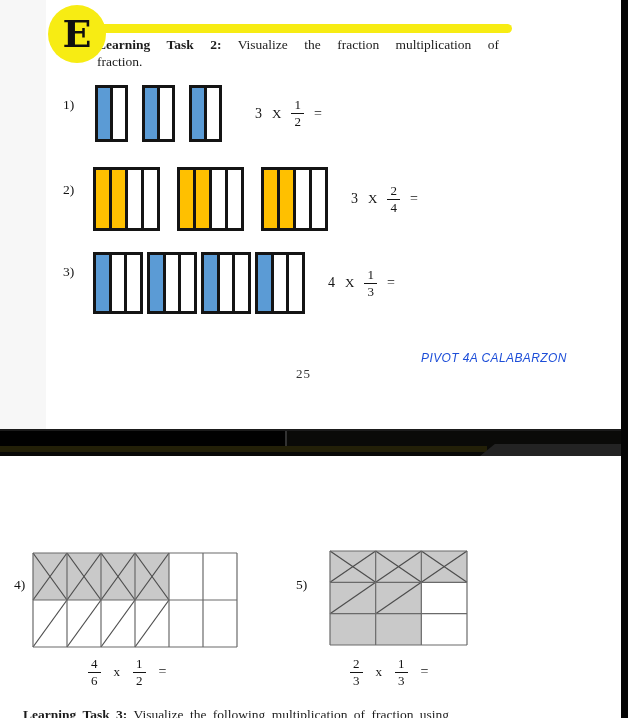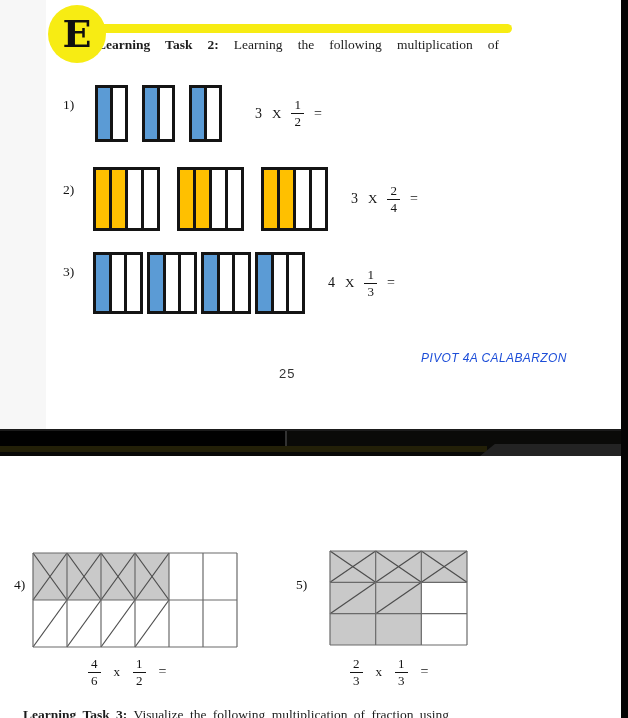--- a/index.html
+++ b/index.html
@@ -28,21 +28,21 @@
   .eq-wide{gap:13px;}
   .times{font-size:13px;}
   .frac{display:inline-flex;flex-direction:column;align-items:center;
         font-size:13px;line-height:14px;}
   .frac .num{padding:0 3px 1px;border-bottom:1.5px solid #141414;}
   .frac .den{padding-top:1px;}
 
   
   .footer-brand{left:421px;top:351px;font-family:"Liberation Sans", sans-serif;
                 font-style:italic;font-size:12px;letter-spacing:0.4px;color:#1d4ed8;}
-  .page-number{left:279px;top:366px;font-family:Liberation Sans, sans-serif;
+  .page-number{left:296px;top:366px;font-family:Liberation Serif, serif;
                font-size:13px;letter-spacing:1px;color:#333;}
 
   
   .band{left:0;top:429px;width:628px;height:27px;background:#0a0a08;}
   .band-top{left:0;top:429px;width:628px;height:2px;background:#1b1b1b;}
   .band-a{left:0;top:431px;width:285px;height:16px;background:#010101;border-right:2px solid #323232;}
   .band-b{left:0;top:446px;width:487px;height:6px;background:#232008;}
   .band-c{left:480px;top:444px;width:148px;height:12px;background:#232323;
           clip-path:polygon(10% 0,100% 0,100% 100%,0 100%);}
 
@@ -60,21 +60,22 @@
 
 <div id="canvas">
 
   <div class="abs left-margin"></div>
 
   <div class="abs accent-bar" style="background: rgb(247, 236, 19);"></div>
   <div class="abs badge" style="background: rgb(247, 236, 19);">
     <span class="badge-letter">E</span>
   </div>
   <div class="abs heading">
-    <div class="h-line1"><span class="h-bold">Learning Task 2:</span> <span>Learning the following multiplication of</span></div>
+    <div class="h-line1"><span class="h-bold">Learning Task 2:</span> <span>Visualize the fraction multiplication of</span></div>
+    <div>fraction.</div>
   </div>
 
   <div id="layer">
       <div class="item-label abs" style="left: 63px; top: 97px;">1)</div>
       <div class="model-row abs" style="left: 95px; top: 85px; gap: 14px;">
         <div class="group" style="width: 33px; height: 57px;">
           <div class="cell" style="background: rgb(91, 155, 213);"></div>
           <div class="cell"></div>
         </div>
         <div class="group" style="width: 33px; height: 57px;">

